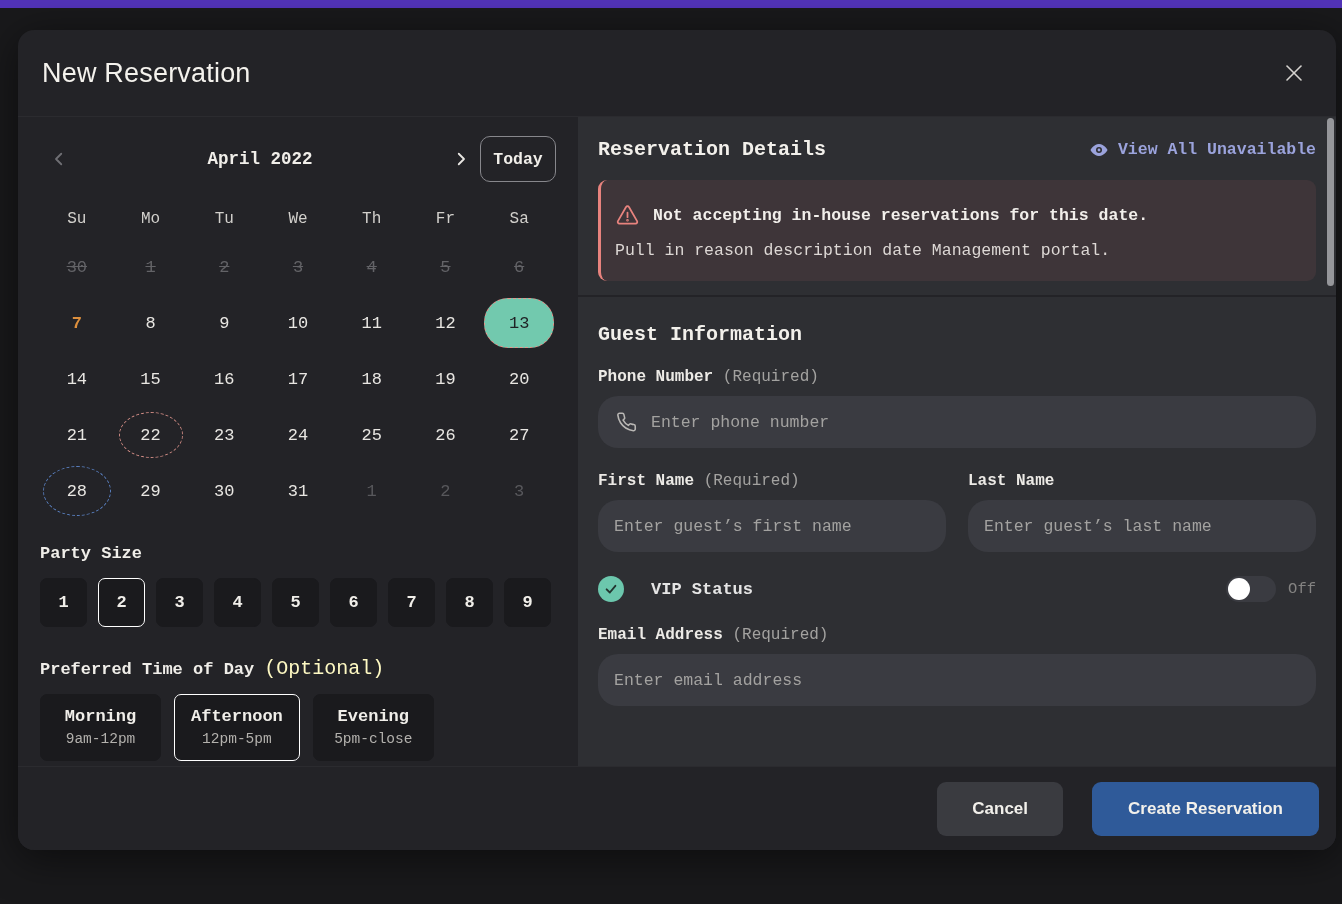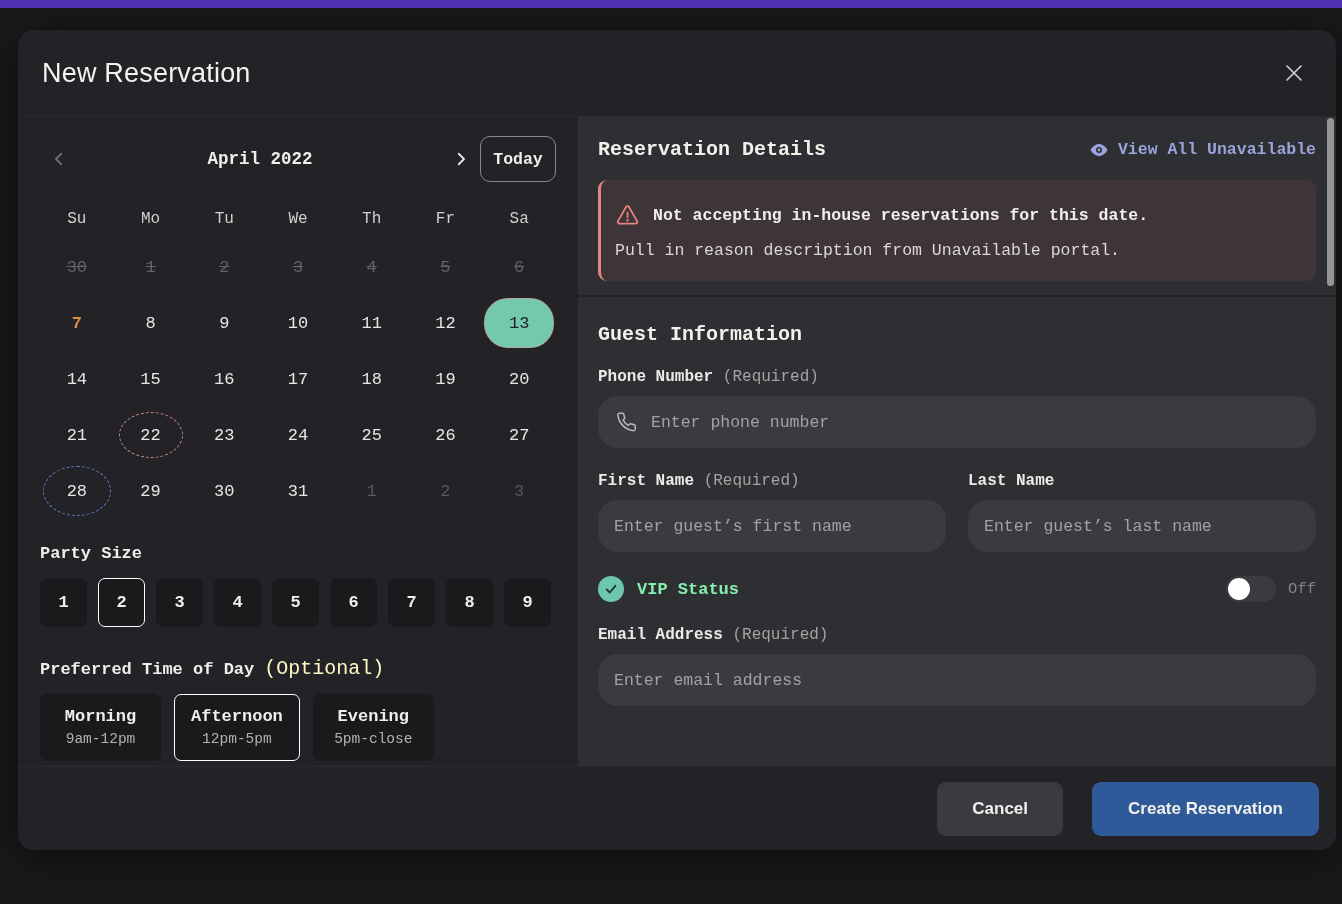--- a/index.html
+++ b/index.html
@@ -86,21 +86,21 @@
   .input-wrap input::placeholder { color:#a3a2a0; }
   .input-wrap.with-icon input { padding-left:53px; }
   .input-icon { position:absolute; left:18px; top:50%; transform:translateY(-50%); color:#b9b7b4;
                 display:flex; }
   .names-row { display:flex; gap:22px; }
   .names-row > div { flex:1; min-width:0; }
 
   .vip-row { margin-top:24px; display:flex; align-items:center; }
   .vip-check { width:26px; height:26px; border-radius:50%; background:#6cc7ad; display:flex;
                align-items:center; justify-content:center; }
-  .vip-label { margin-left:13px; color:#86efac; font-weight:700; font-size:17px; }
+  .vip-label { margin-left:27px; color:#e5e5e5; font-weight:700; font-size:17px; }
   .toggle { margin-left:auto; width:50px; height:26px; background:#3a3b41; border-radius:13px;
             position:relative; cursor:pointer; }
   .knob { position:absolute; left:2px; top:2px; width:22px; height:22px; border-radius:50%;
           background:#ffffff; }
   .toggle-state { margin-left:12px; color:#848382; font-size:15.5px; }
 
   .scroll-thumb { position:absolute; top:1px; right:2px; width:7px; height:168px;
                   background:#95969a; border-radius:4px; cursor:grab; }
 
   
@@ -317,21 +317,21 @@
             <div class="warn-top">
               <span style="display:flex">
                 <svg width="25" height="25" viewBox="0 0 24 24" fill="none" stroke="#e8837e" stroke-width="1.7" stroke-linejoin="round" stroke-linecap="round">
                     <path d="M10.6 3.9 2.8 17.4c-.6 1.1.2 2.4 1.4 2.4h15.6c1.2 0 2-1.3 1.4-2.4L13.4 3.9c-.6-1.1-2.2-1.1-2.8 0z"></path>
                     <line x1="12" y1="9.3" x2="12" y2="13.6"></line>
                     <circle cx="12" cy="16.6" r="0.4" fill="#e8837e"></circle>
                   </svg>
               </span>
               <span class="warn-title">Not accepting in-house reservations for this date.</span>
             </div>
-            <div class="warn-body">Pull in reason description from Unavailable portal.</div>
+            <div class="warn-body">Pull in reason description date Management portal.</div>
           </div>
         </div>
 
         <div class="rp-sec2">
           <div class="gi-title">Guest Information</div>
 
           <div class="field-label" style="margin-top:22px">
             <span>Phone Number</span> <span class="req">(Required)</span>
           </div>
           <div class="input-wrap with-icon">

